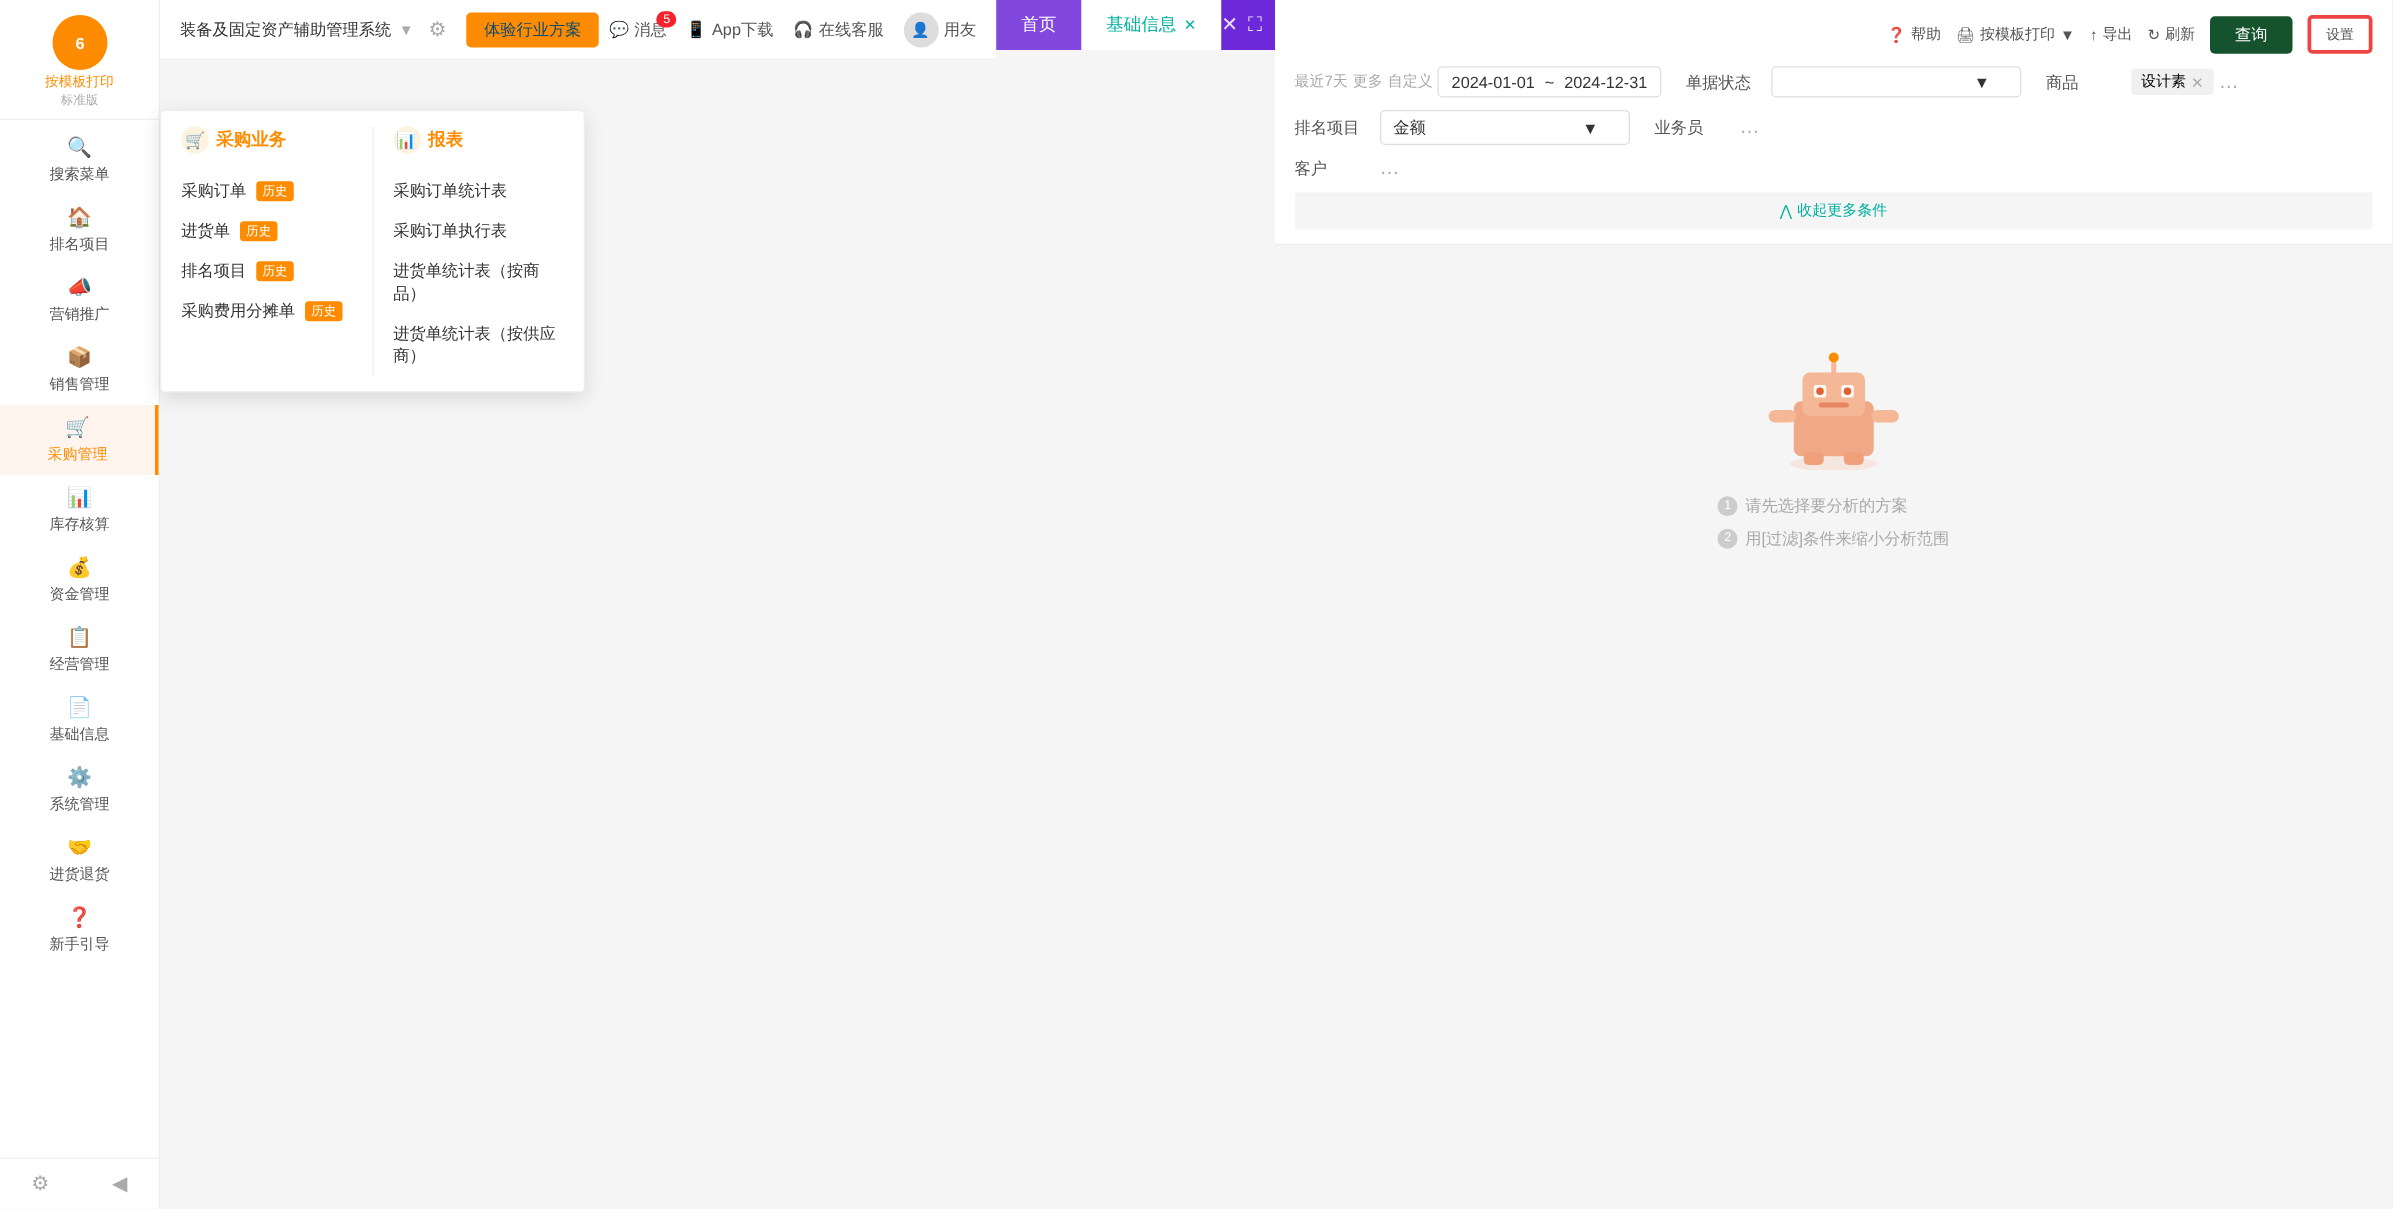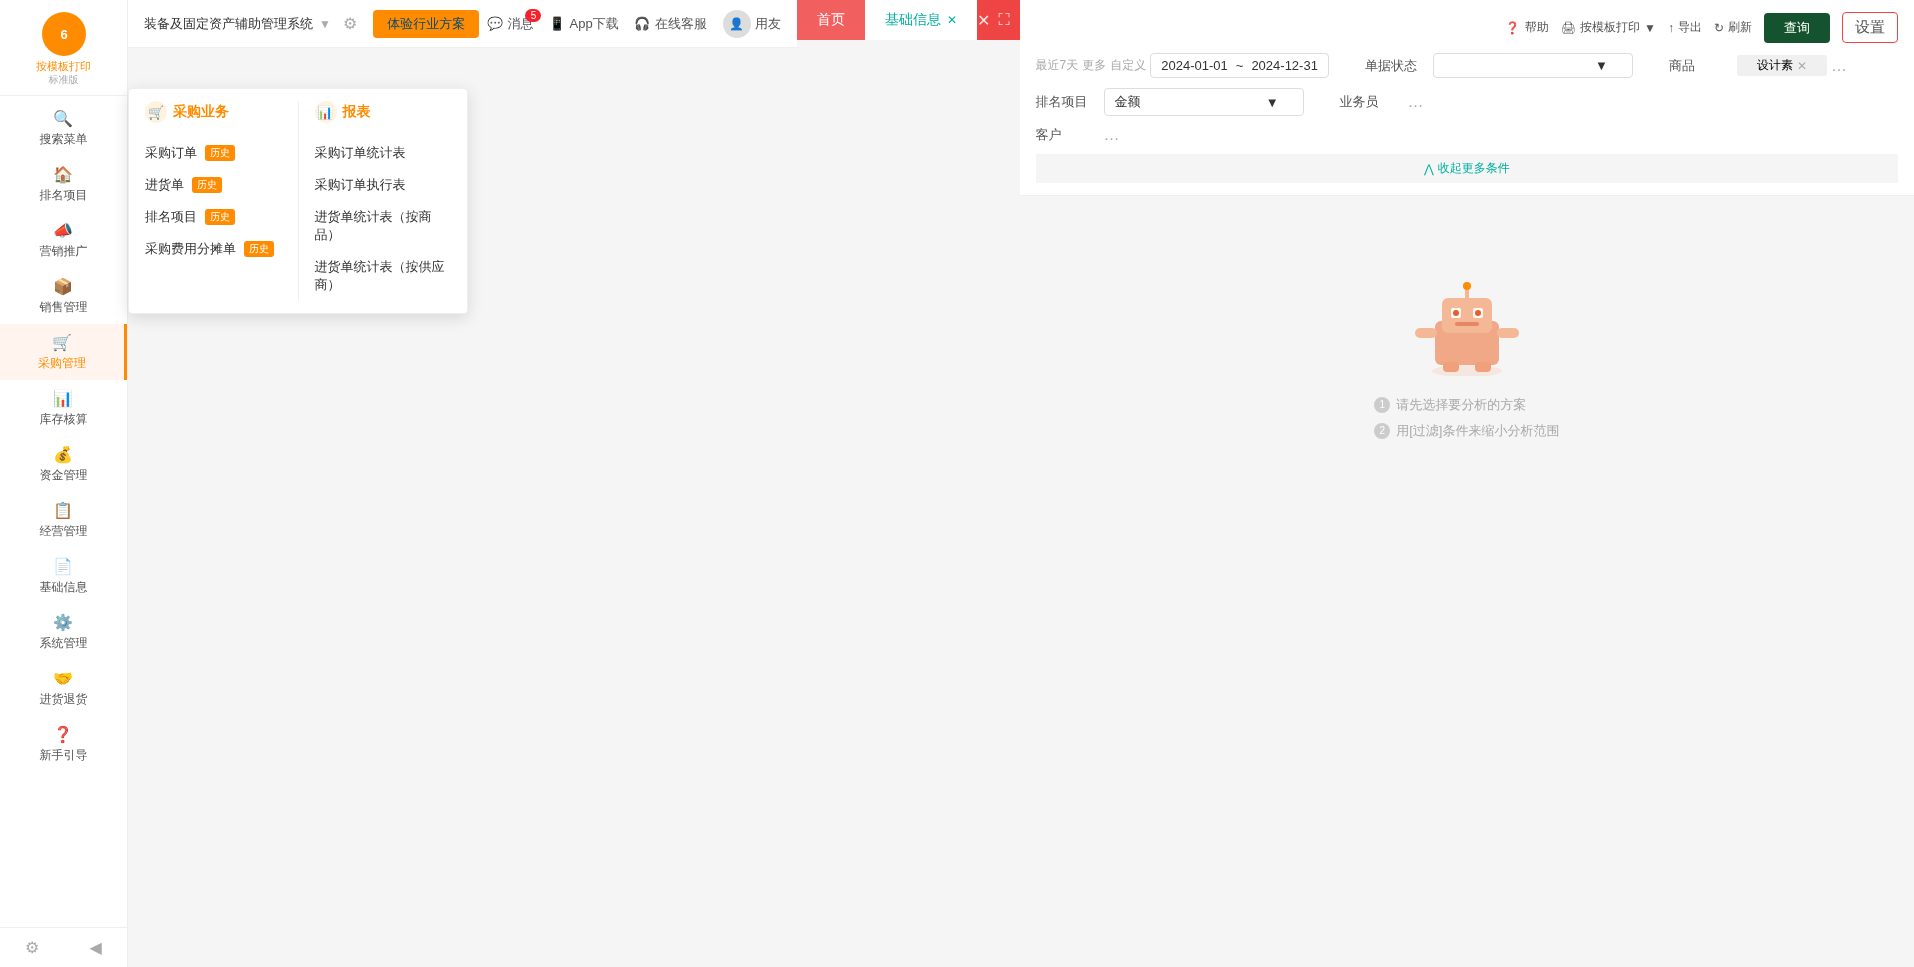--- a/index.html
+++ b/index.html
@@ -167,21 +167,21 @@
       display: flex;
       align-items: center;
       justify-content: center;
       font-size: 12px;
       color: #777;
     }
 
     
     .tab-bar {
       height: 40px;
-      background: #ef4444;
+      background: #6d28d9;
       display: flex;
       align-items: center;
       padding: 0 0;
     }
     .tab {
       height: 40px;
       padding: 0 20px;
       display: flex;
       align-items: center;
       font-size: 14px;
@@ -249,30 +249,29 @@
       color: #fff;
       border: none;
       border-radius: 4px;
       padding: 6px 20px;
       font-size: 13px;
       cursor: pointer;
     }
     .settings-btn {
       background: #fff;
       color: #555;
-      border: 1px solid #ef4444;
+      border: 3px solid #ef4444;
       border-radius: 4px;
       padding: 5px 12px;
-      font-size: 15px;
+      font-size: 11px;
       cursor: pointer;
     }
     .filter-row {
       display: flex;
       align-items: center;
-      gap: 16px;
       margin-bottom: 10px;
     }
     .filter-label {
       font-size: 13px;
       color: #555;
       min-width: 60px;
     }
     .filter-value {
       font-size: 13px;
       color: #333;
@@ -300,21 +299,21 @@
       background: #fff;
       min-width: 160px;
       position: relative;
       display: flex;
       align-items: center;
       justify-content: space-between;
     }
     .filter-tag {
       background: #f0f0f0;
       border-radius: 3px;
-      padding: 2px 20px;
+      padding: 2px 8px;
       font-size: 12px;
       display: flex;
       align-items: center;
       gap: 4px;
       justify-content: flex-end;
     }
     .filter-tag-close { cursor: pointer; color: #aaa; }
     .ellipsis-btn {
       color: #aaa;
       cursor: pointer;

